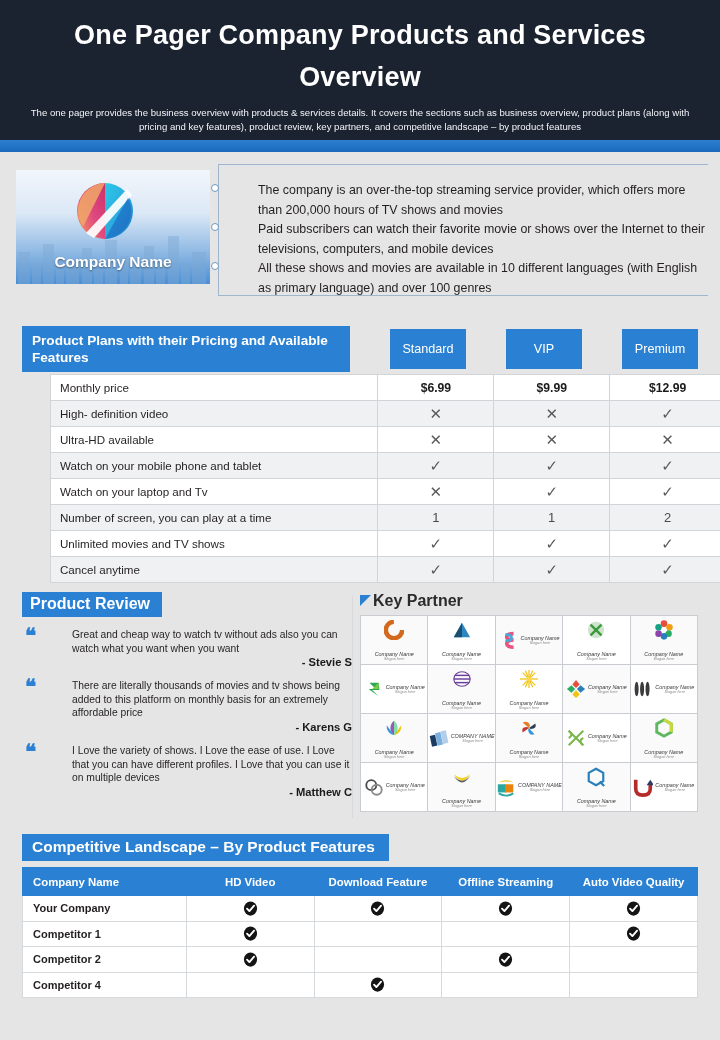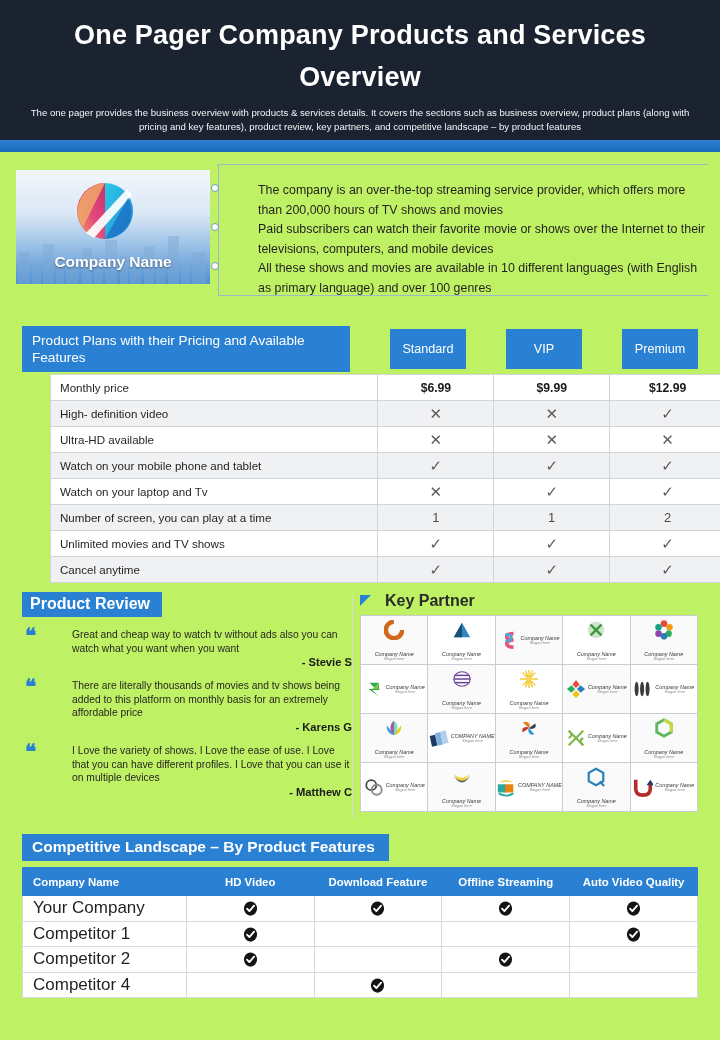--- a/index.html
+++ b/index.html
@@ -2,21 +2,21 @@
 <html><head>
 <meta charset="utf-8">
 <style>
   * { box-sizing: border-box; margin: 0; padding: 0; }
   html, body {
     width: 720px; height: 1040px;
     background: #ffffff;
     font-family: "Liberation Sans", sans-serif;
     overflow: hidden;
   }
-  .page { position: relative; width: 720px; height: 1040px; background: #bef264; }
+  .page { position: relative; width: 720px; height: 1040px; background: #e5e5e5; }
 
   
   .header {
     position: absolute; left: 0; top: 0; width: 720px; height: 140px;
     background: #1b2330;
     padding: 14px 14px 0 14px;
   }
   .header-title {
     color: #ffffff;
     font-size: 27px;
@@ -66,21 +66,21 @@
     position: absolute; left: -25px; top: 4px; width: 8px; height: 8px;
     border: 1.4px solid #6f9bc4; border-radius: 50%; background: #ffffff;
   }
   .ov-text { font-size: 12.4px; line-height: 17.5px; color: #231f20; }
 
   
   .plans { position: absolute; left: 22px; top: 326px; width: 676px; }
   .plans-head { display: flex; height: 46px; align-items: stretch; }
   .plans-title {
     width: 328px; background: #2a80d2; color: #fff;
-    font-size: 13.6px; font-weight: normal; line-height: 17px;
+    font-size: 13.6px; font-weight: bold; line-height: 17px;
     padding: 5px 10px; display: flex; align-items: center;
   }
   .plan-col { width: 116px; display: flex; align-items: center; justify-content: center; padding-left: 40px; }
   .plan-badge {
     width: 100px; height: 40px; background: #2a80d2; color: #fff;
     font-size: 12.6px; display: flex; align-items: center; justify-content: center;
   }
   .plans-table { width: 676px; border-collapse: collapse; margin-top: 2px; margin-left: 28px; }
   .plans-table td {
     border: 1px solid #d2d5d8;
@@ -104,21 +104,21 @@
     position: absolute; left: 3px; top: -2px; color: #2a80d2;
     font-size: 21px; font-weight: bold; font-family: "Liberation Serif", serif;
     line-height: 1;
   }
   .rv-text { font-size: 10.3px; line-height: 13.6px; color: #231f20; margin-left: 24px; }
   .rv-author { font-size: 11.2px; font-weight: bold; color: #1a1a1a; text-align: right; margin-top: 1px; }
   .rv-divider { position: absolute; left: 352px; top: 596px; width: 1px; height: 222px; background: #d8dadc; }
 
   
   .partner { position: absolute; left: 360px; top: 592px; width: 338px; }
-  .kp-head { display: flex; align-items: center; gap: 13px; }
+  .kp-head { display: flex; align-items: center; gap: 1px; }
   .kp-flag { width: 12px; height: 13px; }
   .kp-title { font-size: 16px; font-weight: bold; color: #2b2b2b; }
   .kp-grid {
     margin-top: 5px; display: grid; grid-template-columns: repeat(5, 1fr);
     border-top: 1px solid #c9ccd0; border-left: 1px solid #c9ccd0;
   }
   .kp-cell {
     border-right: 1px solid #c9ccd0; border-bottom: 1px solid #c9ccd0;
     height: 49px; background: #fafafa; position: relative;
     display: flex; flex-direction: column; align-items: center; justify-content: flex-end;
@@ -138,22 +138,22 @@
     display: inline-block; background: #2a80d2; color: #fff;
     font-size: 15.5px; font-weight: bold; padding: 4px 14px 5px 10px;
   }
   .comp-table { width: 676px; border-collapse: collapse; margin-top: 6px; }
   .comp-table th {
     background: #2a80d2; color: #ffffff; font-size: 11.4px; font-weight: bold;
     height: 28px; border: 1px solid #2a80d2; text-align: center;
   }
   .comp-table th:first-child { text-align: left; padding-left: 10px; }
   .comp-table td {
-    border: 1px solid #d7dadd; height: 25.5px; font-size: 17px; color: #231f20;
-    text-align: center; background: #ffffff;
+    border: 1px solid #d7dadd; height: 25.5px; font-size: 11px; color: #231f20;
+    text-align: center; background: #ffffff; font-weight: bold;
   }
   .comp-table td:first-child { text-align: left; padding-left: 10px; }
   .comp-table th:nth-child(1), .comp-table td:nth-child(1) { width: 164px; }
   .comp-table th:nth-child(n+2), .comp-table td:nth-child(n+2) { width: 128px; }
   .tick { display: inline-block; width: 15px; height: 15px; vertical-align: middle; }
 </style>
 </head>
 <body>
 
 <div class="page">

